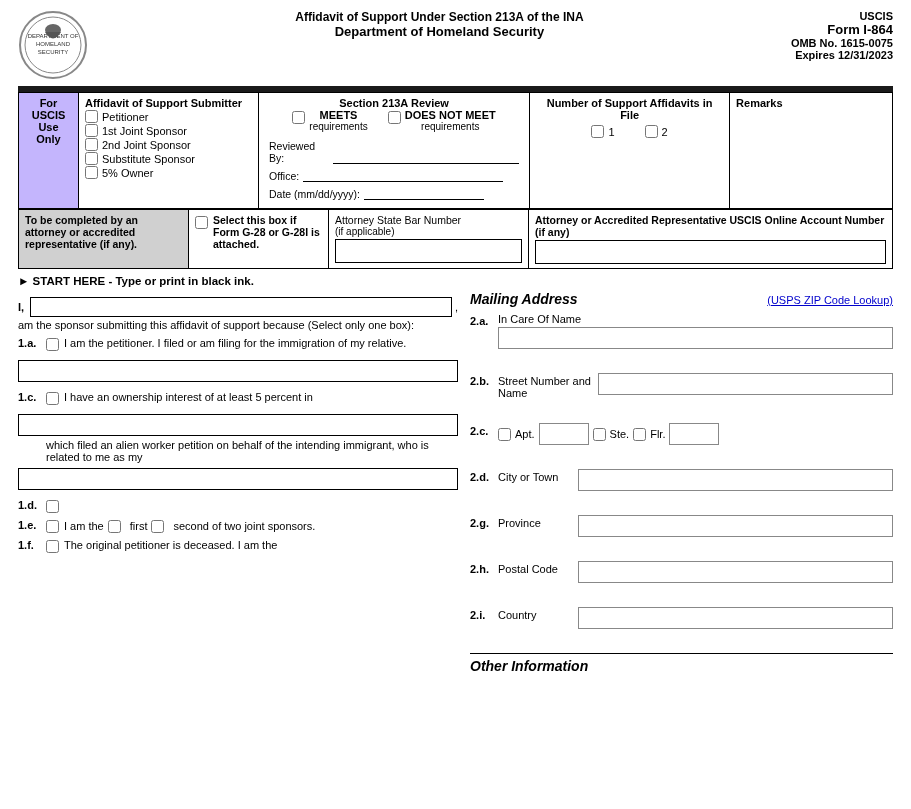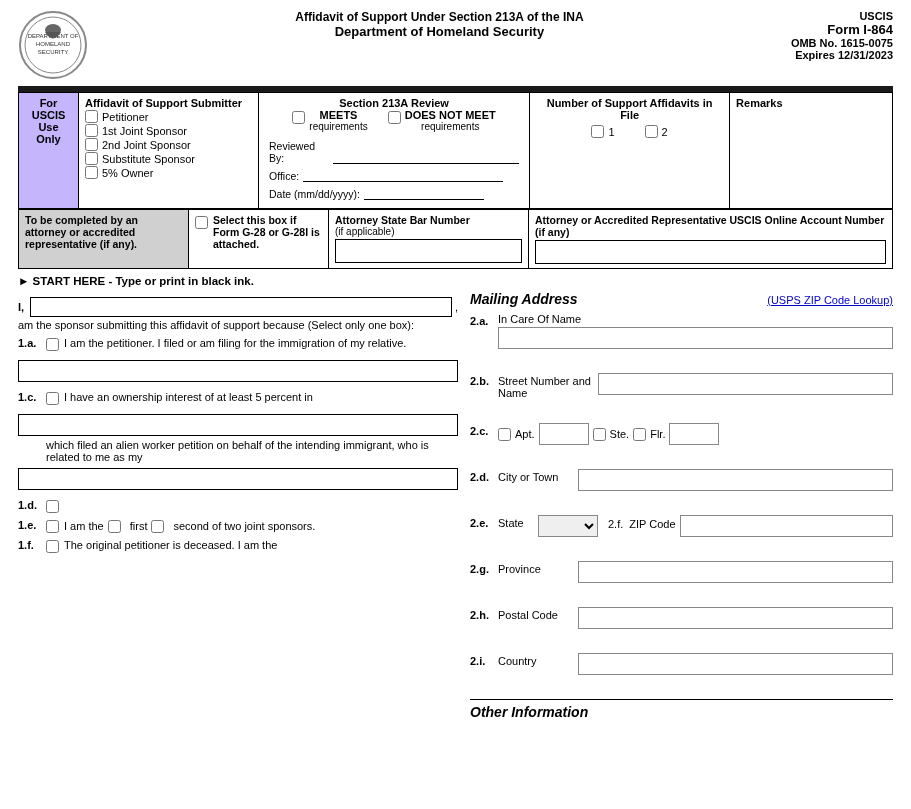--- a/index.html
+++ b/index.html
@@ -151,21 +151,21 @@
     }
     .attorney-checkbox-cell {
       width: 140px;
       font-size: 10.5px;
       font-weight: bold;
     }
     .attorney-bar-cell {
       width: 200px;
     }
     .attorney-bar-cell .label {
-      font-weight: bold;
+      font-weight: normal;
       font-size: 10.5px;
     }
     .attorney-bar-cell .sublabel {
       font-size: 10px;
     }
     .attorney-bar-cell input[type=text] {
       width: 100%;
       border: 1px solid #000;
       height: 22px;
       margin-top: 2px;
@@ -592,30 +592,20 @@
         <input type="text" style="width: 50px; flex: 0 0 50px;">
       </div>
     </div>
 
     <div class="address-row">
       <span class="row-label">2.d.</span>
       <div style="flex:0 0 80px; padding-top:2px;">City or Town</div>
       <input type="text" style="flex: 1 1 0%; border: 1px solid rgb(136, 136, 136); height: 22px;">
     </div>
 
-    <div class="address-row">
-      <span class="row-label">2.e.</span>
-      <div style="flex:0 0 40px; padding-top:2px;">State</div>
-      <select class="state-select">
-        <option value=""></option>
-      </select>
-      <span style="padding:0 6px 0 10px; padding-top:3px;">2.f.</span>
-      <span style="padding-top:3px; margin-right:4px;">ZIP Code</span>
-      <input type="text" class="zip-input" style="">
-    </div>
 
     <div class="address-row">
       <span class="row-label">2.g.</span>
       <div style="flex:0 0 80px; padding-top:2px;">Province</div>
       <input type="text" style="flex: 1 1 0%; border: 1px solid rgb(136, 136, 136); height: 22px;">
     </div>
 
     <div class="address-row">
       <span class="row-label">2.h.</span>
       <div style="flex:0 0 80px; padding-top:2px;">Postal Code</div>

